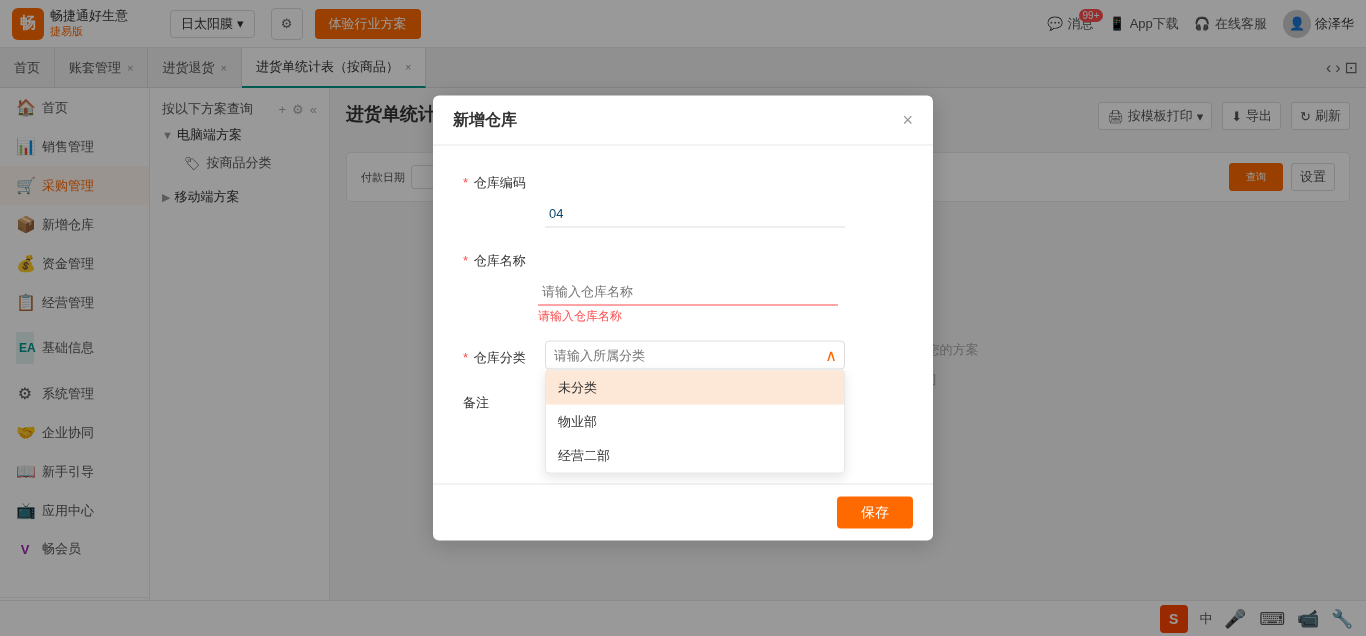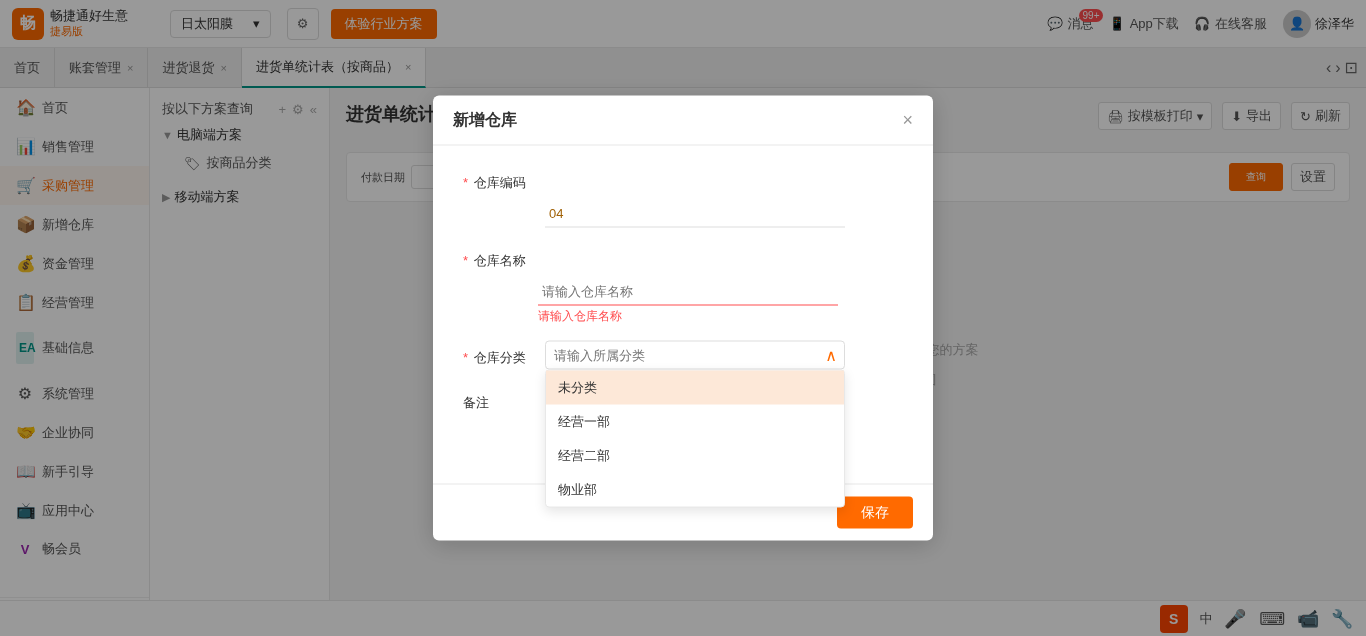--- a/index.html
+++ b/index.html
@@ -25,21 +25,21 @@
     .logo-icon {
       width: 32px; height: 32px;
       background: #ff6a00;
       border-radius: 6px;
       display: flex; align-items: center; justify-content: center;
       color: white; font-weight: bold; font-size: 16px;
     }
     .logo-text { font-size: 13px; color: #333; line-height: 1.3; }
     .logo-sub { font-size: 11px; color: #ff6a00; }
     .store-select {
-      display: flex; align-items: center; gap: 20px;
+      display: flex; align-items: center; gap: 4px;
       border: 1px solid #ddd; border-radius: 4px;
       padding: 4px 10px; cursor: pointer; color: #333;
       margin-left: 8px;
     }
     .top-actions {
       display: flex; align-items: center; gap: 12px;
       margin-left: 16px;
     }
     .gear-btn {
       width: 32px; height: 32px;
@@ -177,21 +177,21 @@
     .form-label {
       width: 70px; text-align: left;
       padding-top: 8px; color: #333; font-size: 13px;
       flex-shrink: 0;
     }
     .required-star { color: #ff4d4f; margin-right: 2px; }
     .form-input {
       flex: 1;
       border: none; border-bottom: 1px solid #ddd;
       padding: 6px 4px; font-size: 13px; outline: none;
-      color: #a16207;
+      color: #0c4a6e;
       margin-top: 34px;
     }
     .form-input.error { border-bottom-color: #ff4d4f; }
     .error-msg { color: #ff4d4f; font-size: 12px; margin-top: 2px; }
     .form-select-wrapper { flex: 1; position: relative; }
     .form-select-input {
       width: 100%;
       border: 1px solid #ddd; border-radius: 4px;
       padding: 6px 30px 6px 8px;
       font-size: 13px; outline: none; cursor: pointer;
@@ -536,23 +536,22 @@
     <div class="form-row">
       <div class="form-label">
         <span class="required-star">*</span>
         <span>仓库分类</span>
       </div>
       <div class="form-select-wrapper" style="max-width:300px;">
         <input class="form-select-input" placeholder="请输入所属分类" style="">
         <span class="select-arrow">∧</span>
         <div class="dropdown-list">
           <div class="dropdown-item highlighted">未分类</div>
-          <div class="dropdown-item">经营一部</div>
+          <div class="dropdown-item">物业部</div>
           <div class="dropdown-item">经营二部</div>
-          <div class="dropdown-item">物业部</div>
         </div>
       </div>
     </div>
 
     <div class="form-row">
       <div class="form-label">备注</div>
       <input class="form-input" style="flex: 1 1 0%; max-width: 300px;">
     </div>
   </div>
   <div class="dialog-footer">

